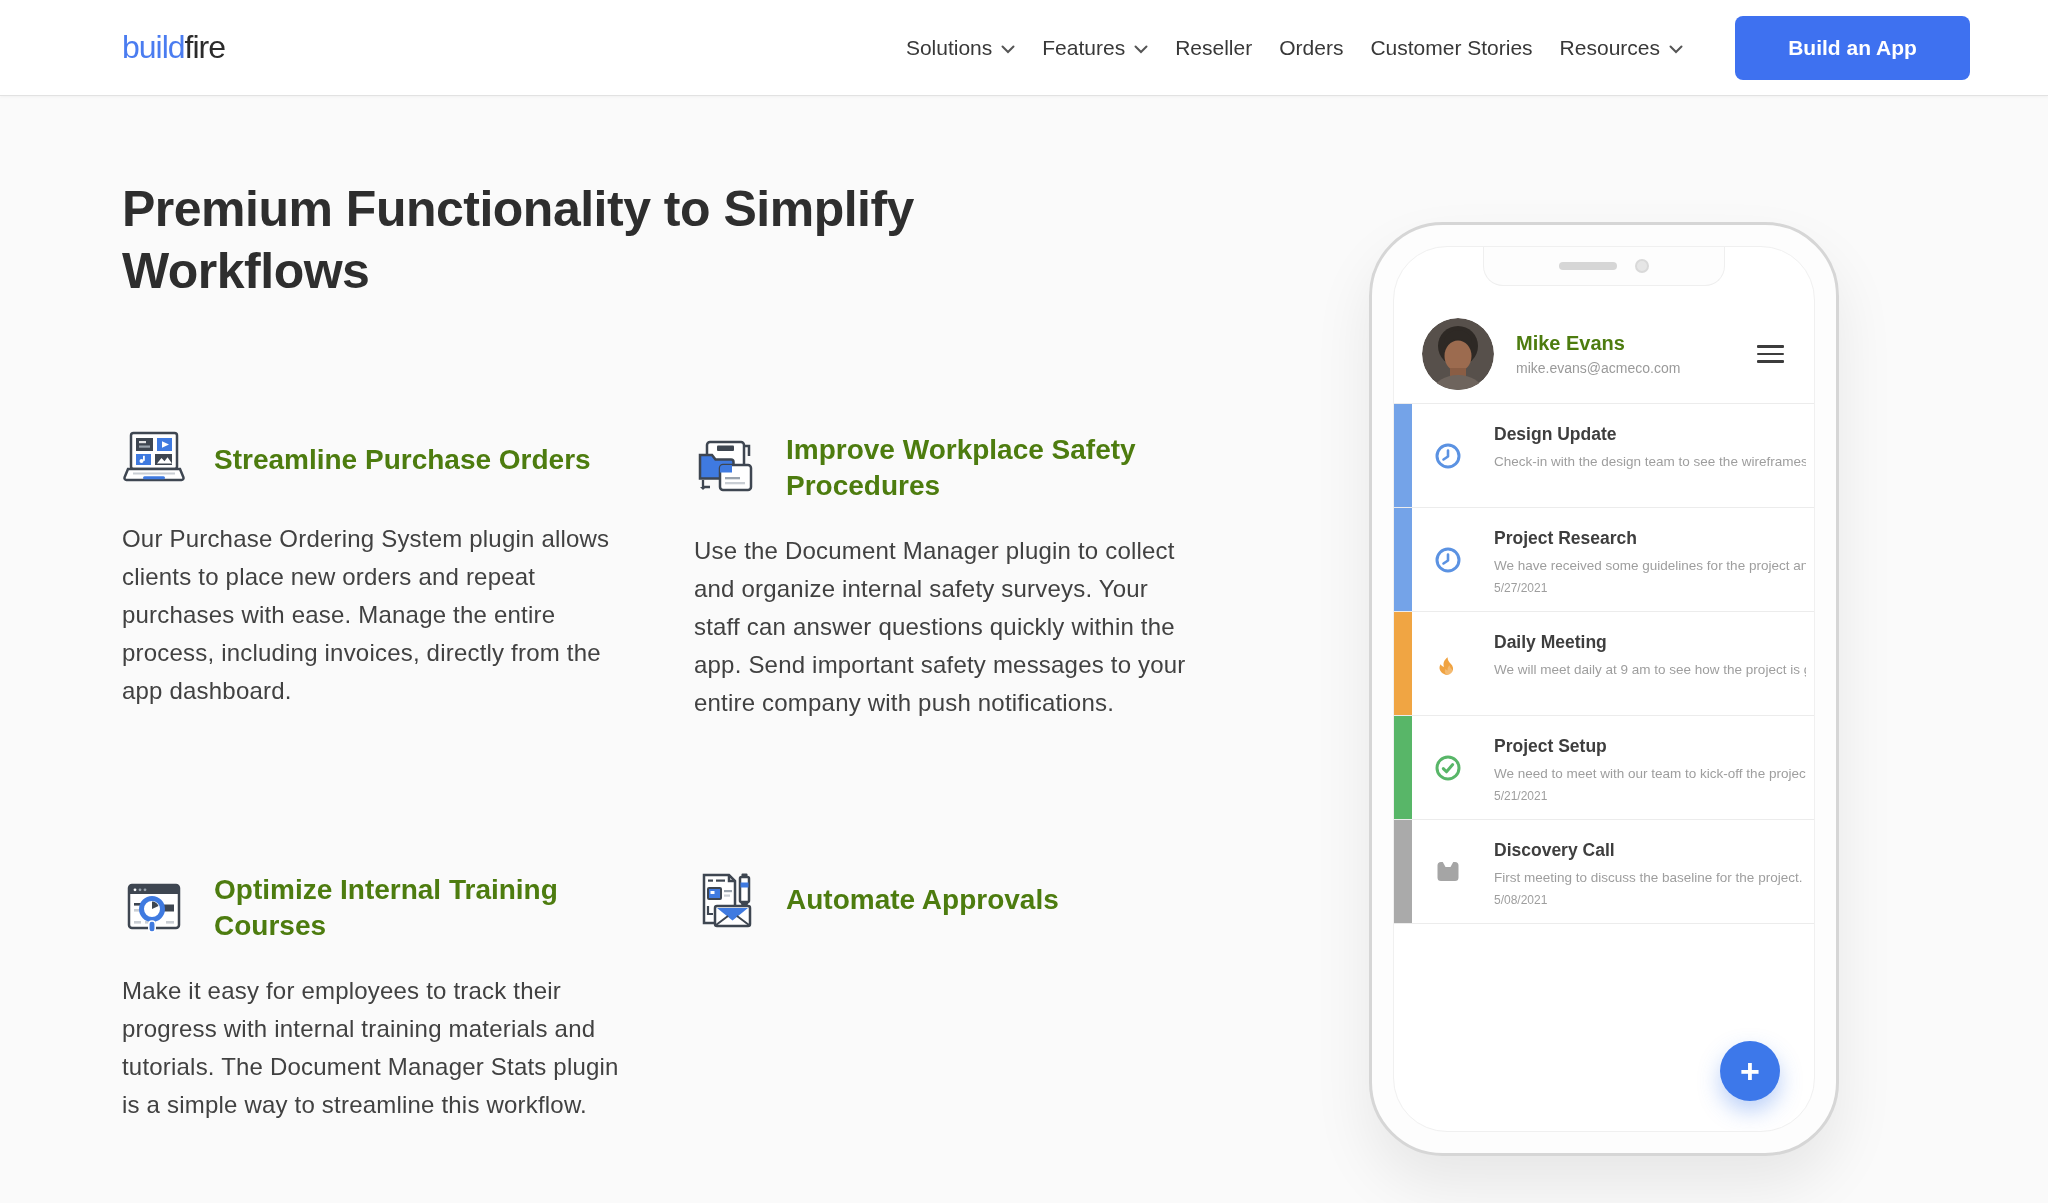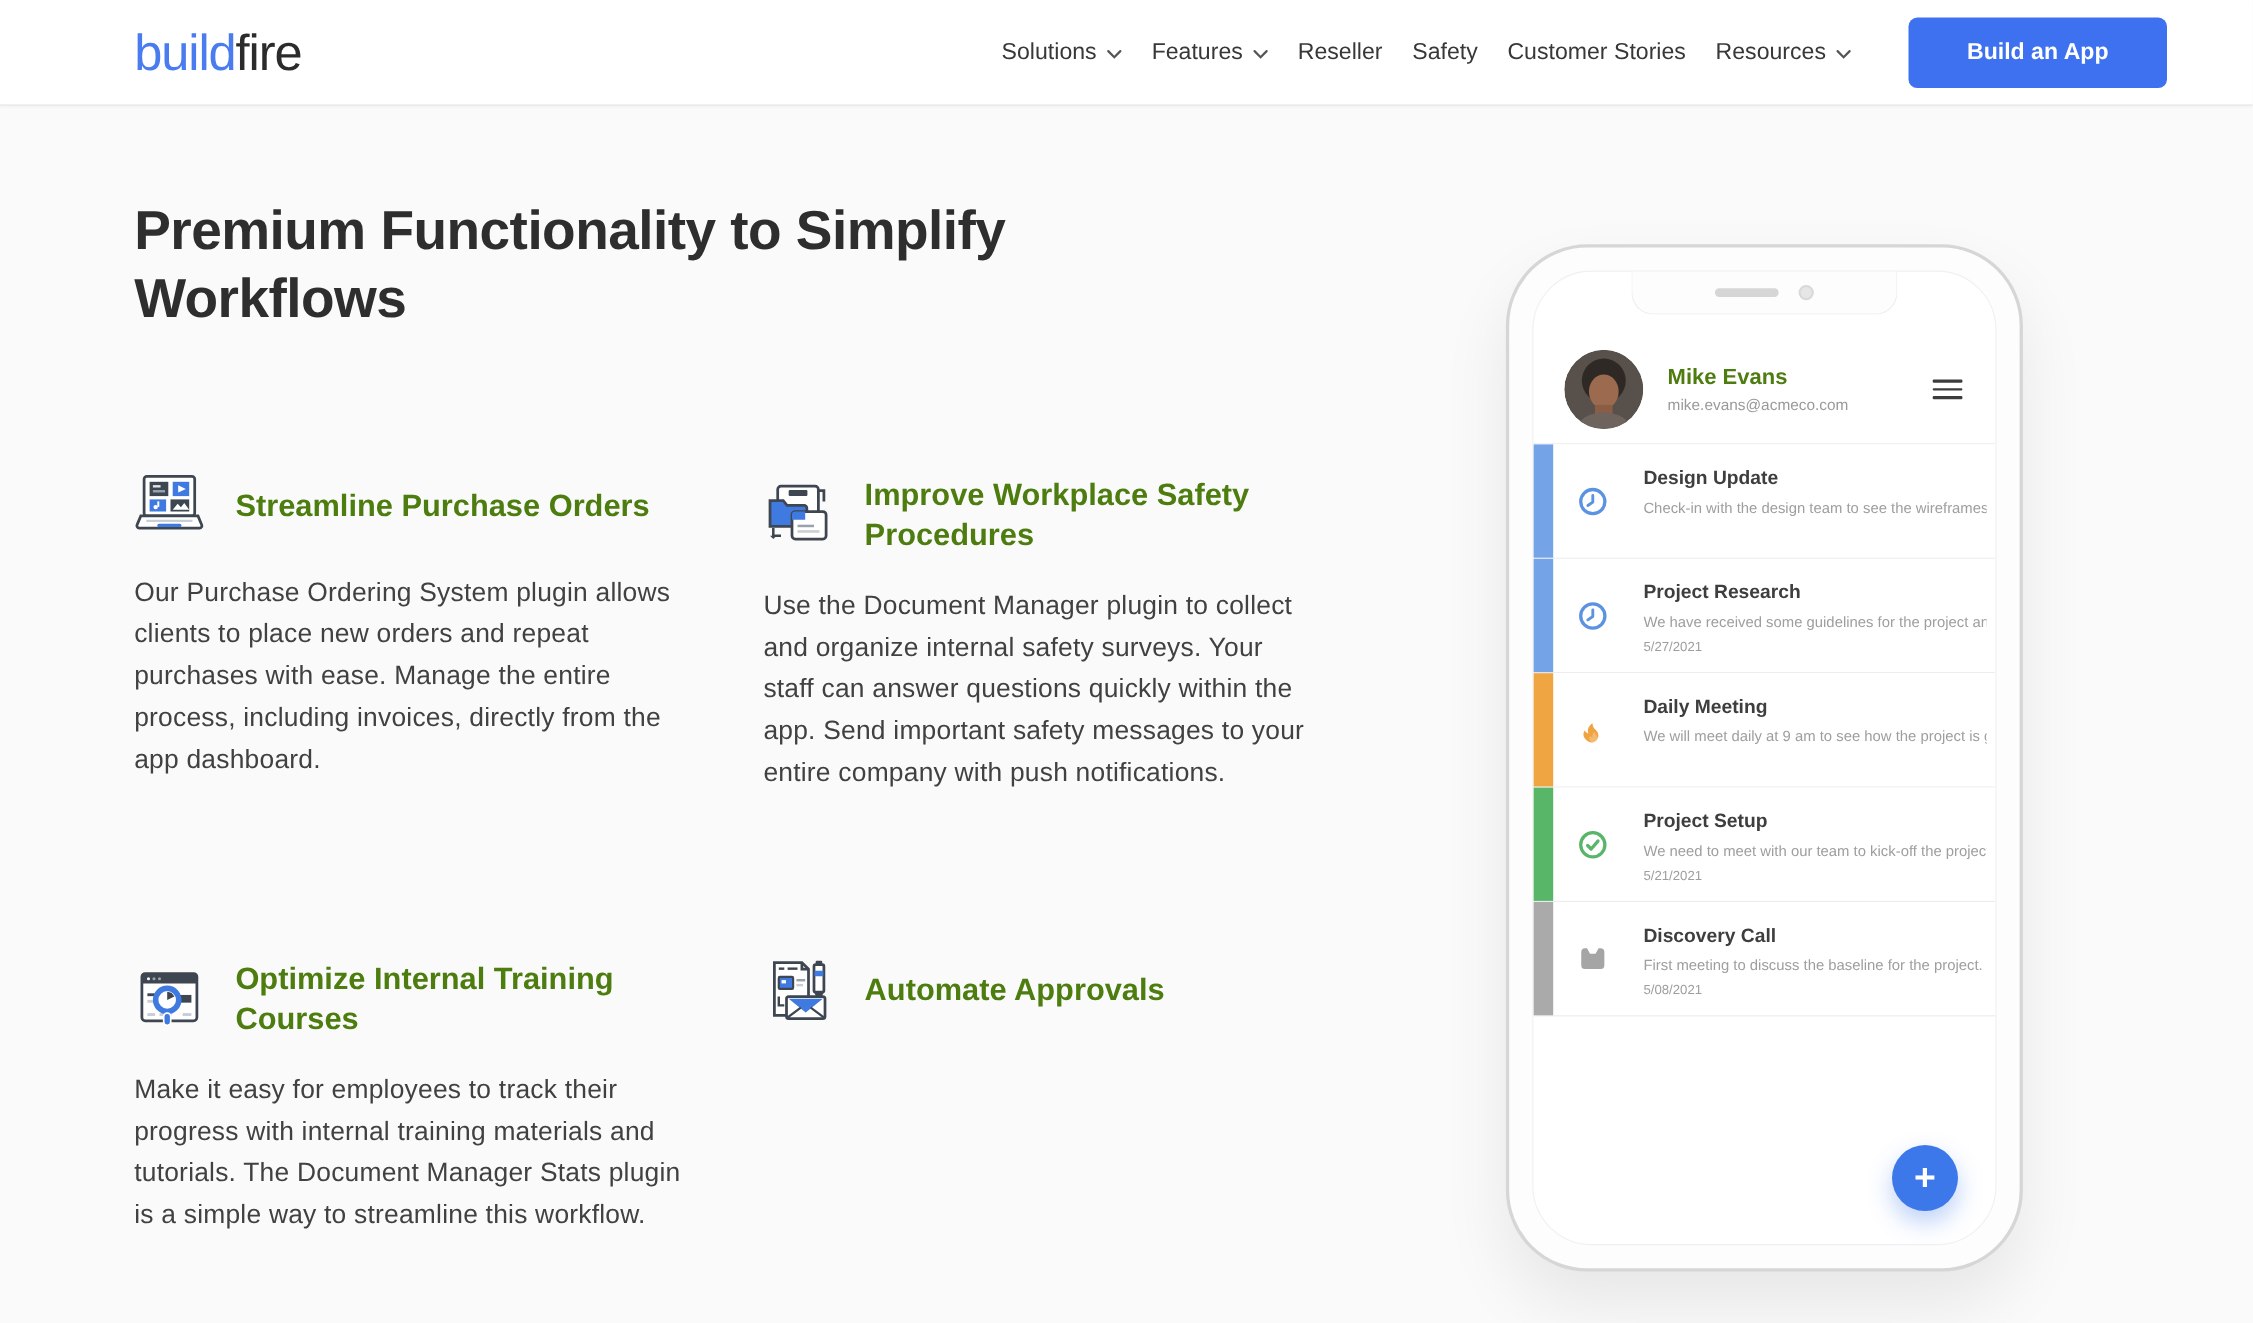--- a/index.html
+++ b/index.html
@@ -15,21 +15,21 @@
   
   .nav {
     position:absolute; top:0; left:0; width:2048px; height:96px;
     background:#ffffff;
     border-bottom:1px solid #e2e2e2;
     box-shadow:0 1px 3px rgba(0,0,0,.04);
     display:flex; align-items:center;
     padding:0 78px 0 122px;
     z-index:10;
   }
-  .logo { font-size:46px; letter-spacing:-1px; cursor:pointer; display:flex; align-items:baseline;text-align:center; }
+  .logo { font-size:32px; letter-spacing:-1px; cursor:pointer; display:flex; align-items:baseline;text-align:center; }
   .logo .lg-build { color:#4a7cf0; font-weight:400; }
   .logo .lg-fire  { color:#2b2b2b; font-weight:400; }
   .nav-links { display:flex; align-items:center; margin-left:auto; gap:27px; list-style:none; }
   .nav-link {
     display:flex; align-items:center; gap:9px;
     font-size:21px; color:#383838; cursor:pointer; white-space:nowrap;
   }
   .nav-link svg { margin-top:3px; }
   .nav-cta {
     margin-left:52px;
@@ -154,21 +154,21 @@
     <li class="nav-link">
       <span>Features</span>
       <svg width="14" height="9" viewBox="0 0 14 9">
           <polyline points="1.5,1.5 7,7 12.5,1.5" fill="none" stroke="#555" stroke-width="2" stroke-linecap="round"></polyline>
         </svg>
     </li>
     <li class="nav-link">
       <span>Reseller</span>
     </li>
     <li class="nav-link">
-      <span>Safety</span>
+      <span>Orders</span>
     </li>
     <li class="nav-link">
       <span>Customer Stories</span>
     </li>
     <li class="nav-link">
       <span>Resources</span>
       <svg width="14" height="9" viewBox="0 0 14 9">
           <polyline points="1.5,1.5 7,7 12.5,1.5" fill="none" stroke="#555" stroke-width="2" stroke-linecap="round"></polyline>
         </svg>
     </li>

